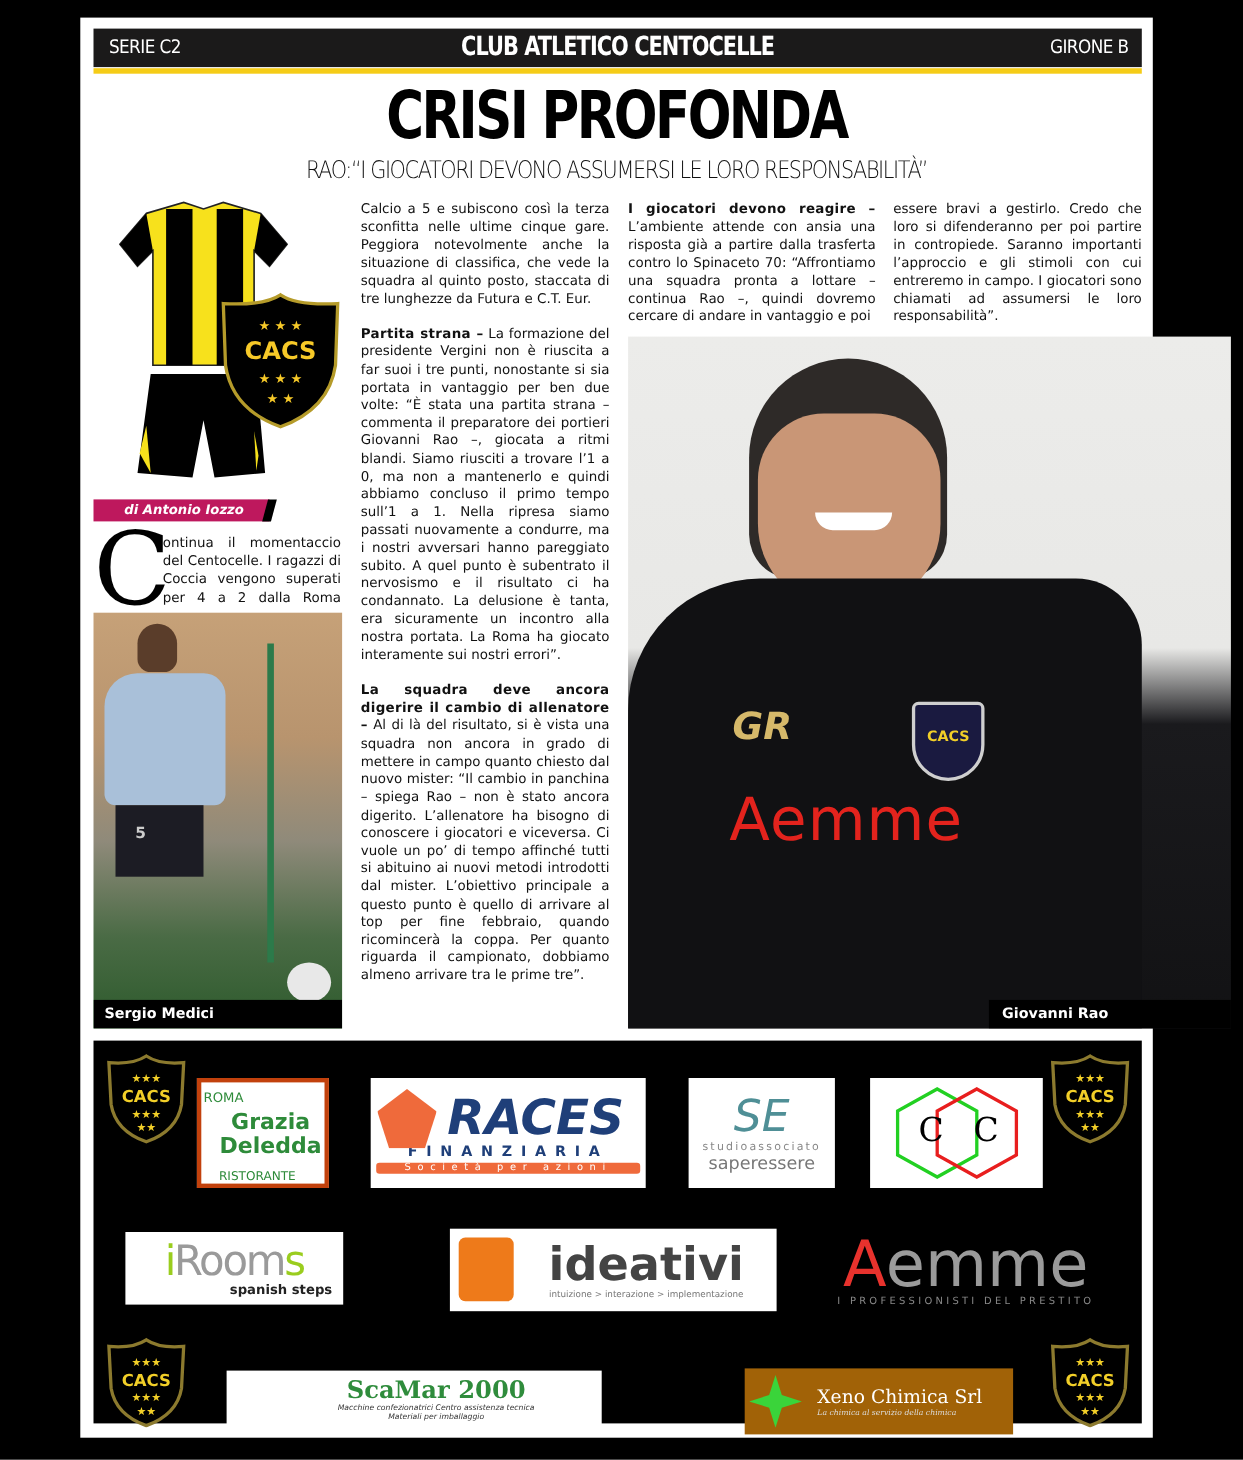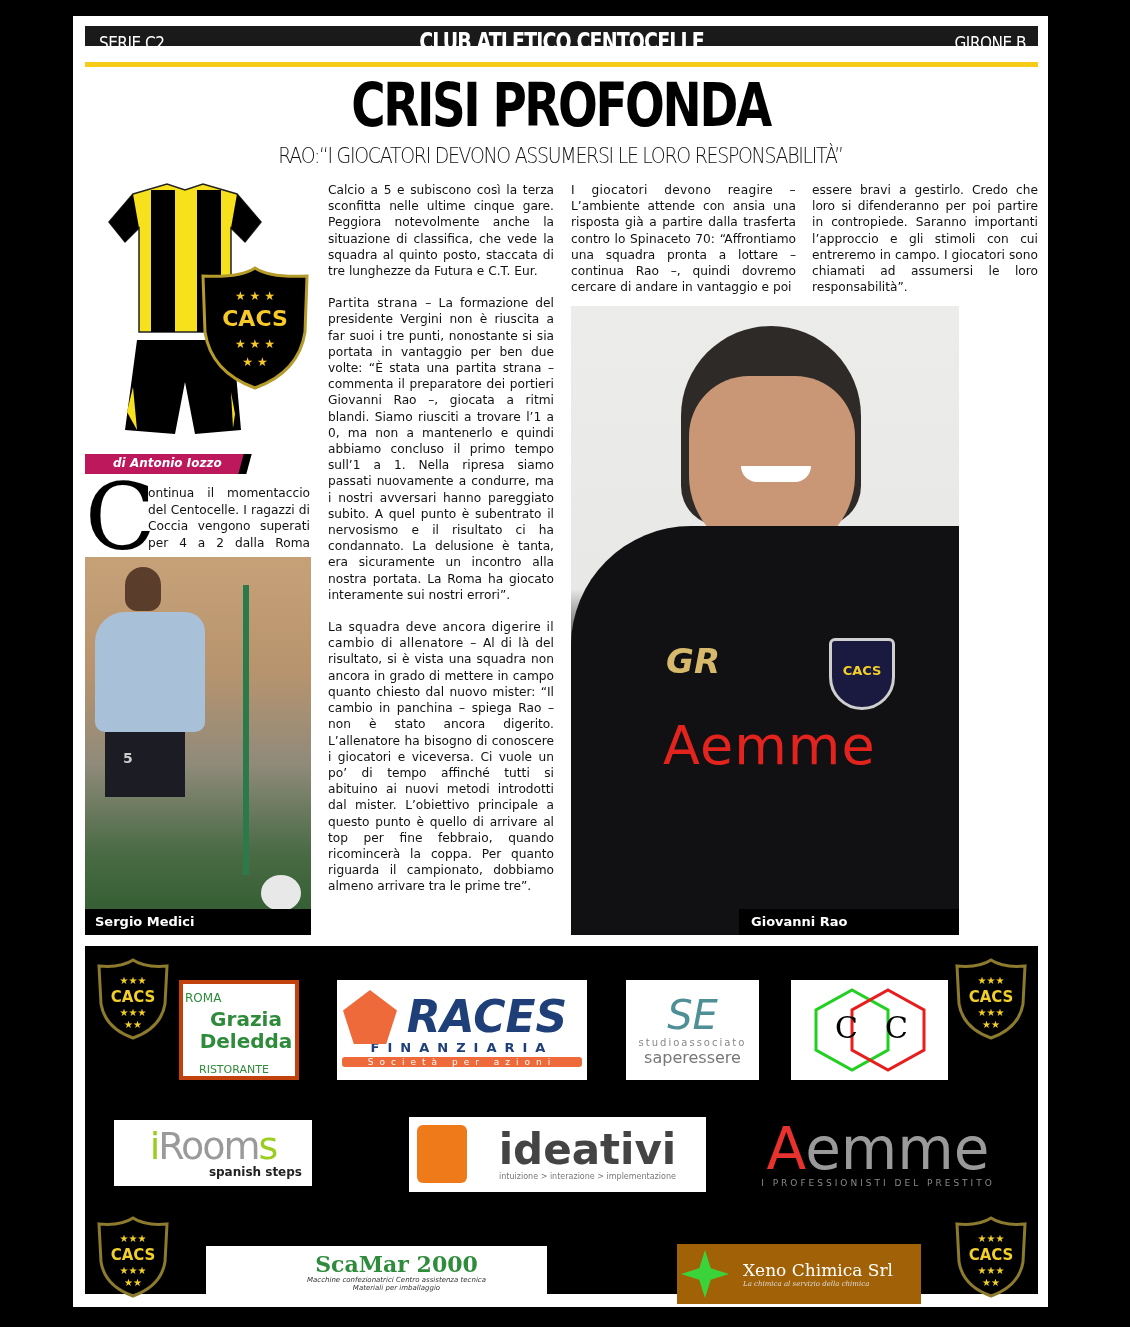--- a/index.html
+++ b/index.html
@@ -1,42 +1,42 @@
 <!DOCTYPE html>
 <html><head>
 <meta charset="utf-8">
 <style>
   * { box-sizing: border-box; margin: 0; padding: 0; }
   body { width: 1130px; height: 1327px; background: #000; position: relative; overflow: hidden; font-family: "DejaVu Sans", sans-serif; }
   .page { position: absolute; left: 73px; top: 16px; width: 975px; height: 1291px; background: #fff; }
-  .header-bar { position: absolute; left: 12px; top: 10px; width: 953px; height: 20px; background: #1b1a1a; color: #fff; font-family: "DejaVu Sans Condensed", "DejaVu Sans", sans-serif; }
+  .header-bar { position: absolute; left: 12px; top: 10px; width: 953px; height: 35px; background: #1b1a1a; color: #fff; font-family: "DejaVu Sans Condensed", "DejaVu Sans", sans-serif; }
   .header-bar .left { position: absolute; left: 14px; top: 7px; font-size: 17px; letter-spacing: -0.5px; }
   .header-bar .center { position: absolute; left: 0; right: 0; top: 2px; text-align: center; font-size: 24px; font-weight: bold; letter-spacing: -1px; transform: scaleX(0.88); }
   .header-bar .right { position: absolute; right: 12px; top: 7px; font-size: 17px; letter-spacing: -0.5px; }
   .yellow-rule { position: absolute; left: 12px; top: 46px; width: 953px; height: 5px; background: #f5cc17; }
   .headline { position: absolute; left: 0; right: 0; top: 56px; text-align: center; font-family: "DejaVu Sans", sans-serif; font-weight: bold; font-size: 60px; line-height: 66px; letter-spacing: -3px; transform: scaleX(0.78); color: #000; }
   .subhead { position: absolute; left: 0; right: 0; top: 127px; text-align: center; font-family: "DejaVu Sans", sans-serif; font-size: 22px; letter-spacing: -1.5px; color: #111; transform: scaleX(0.86); font-weight: 300; }
 
   .kit { position: absolute; left: 12px; top: 166px; width: 228px; height: 262px; }
   .byline { position: absolute; left: 12px; top: 438px; width: 160px; height: 20px; background: #be185d; color: #fff; font-size: 12px; font-style: italic; font-weight: bold; padding: 2px 0 0 28px; }
   .byline-slash { position: absolute; left: 168px; top: 438px; width: 8px; height: 20px; background: #000; transform: skewX(-15deg); }
   .dropcap { position: absolute; left: 12px; top: 466px; font-family: "DejaVu Serif", serif; font-size: 92px; line-height: 72px; color: #000; }
   .intro { position: absolute; left: 75px; top: 469px; width: 162px; font-family: "DejaVu Sans", sans-serif; font-size: 12.2px; line-height: 16.6px; text-align: justify; color: #111; text-align-last: justify; }
 
   .photo-left { position: absolute; left: 12px; top: 541px; width: 226px; height: 378px; background: linear-gradient(180deg,#c6a178 0%,#b8946e 30%,#8f8a7a 55%,#4a6b45 78%,#2d5a2c 100%); overflow: hidden; }
   .caption { position: absolute; height: 26px; background: #000; color: #fff; font-size: 13px; font-weight: bold; padding: 5px 0 0 10px; }
 
   .col { position: absolute; font-family: "DejaVu Sans", sans-serif; font-size: 12.2px; line-height: 16.2px; text-align: justify; color: #111; }
   .col p { margin-bottom: 16px; }
-  .col b { font-weight: normal; letter-spacing: 0.3px; }
+  .col b { font-weight: bold; letter-spacing: 0.3px; }
   .col2 { left: 255px; top: 166px; width: 226px; }
   .col3 { left: 498px; top: 166px; width: 225px; }
   .col4 { left: 739px; top: 166px; width: 226px; }
 
-  .photo-right { position: absolute; left: 498px; top: 290px; width: 388px; height: 629px; background: linear-gradient(180deg,#ececea 0%,#e8e8e6 45%,#1a1a1d 56%,#121214 100%); overflow: hidden; }
+  .photo-right { position: absolute; left: 498px; top: 290px; width: 548px; height: 629px; background: linear-gradient(180deg,#ececea 0%,#e8e8e6 45%,#1a1a1d 56%,#121214 100%); overflow: hidden; }
 
   .sponsors { position: absolute; left: 12px; top: 930px; width: 953px; height: 348px; background: #000; }
   .logo { position: absolute; background: #fff; display: flex; align-items: center; justify-content: center; flex-direction: column; overflow: hidden; }
   .crest { position: absolute; width: 72px; height: 82px; }
 </style>
 </head>
 <body>
 
 <div class="page">
 

